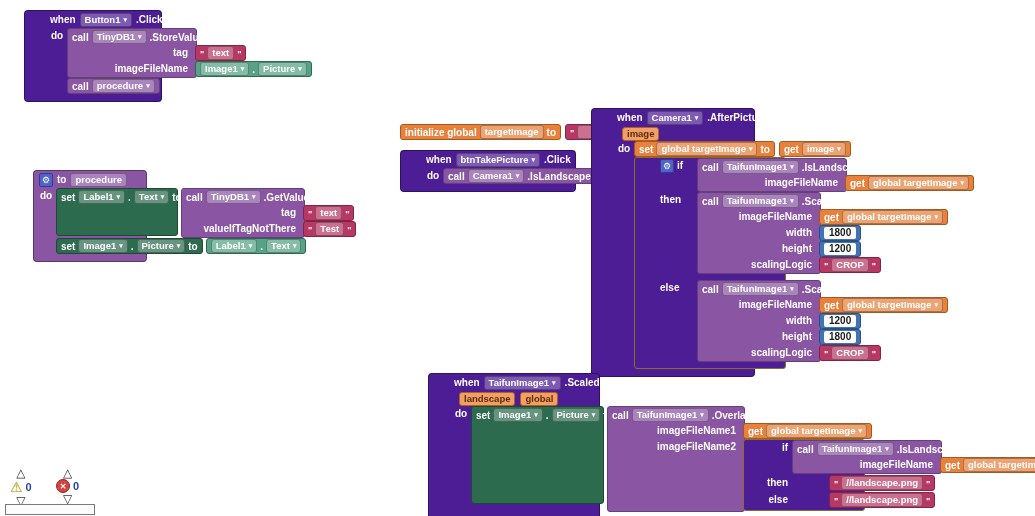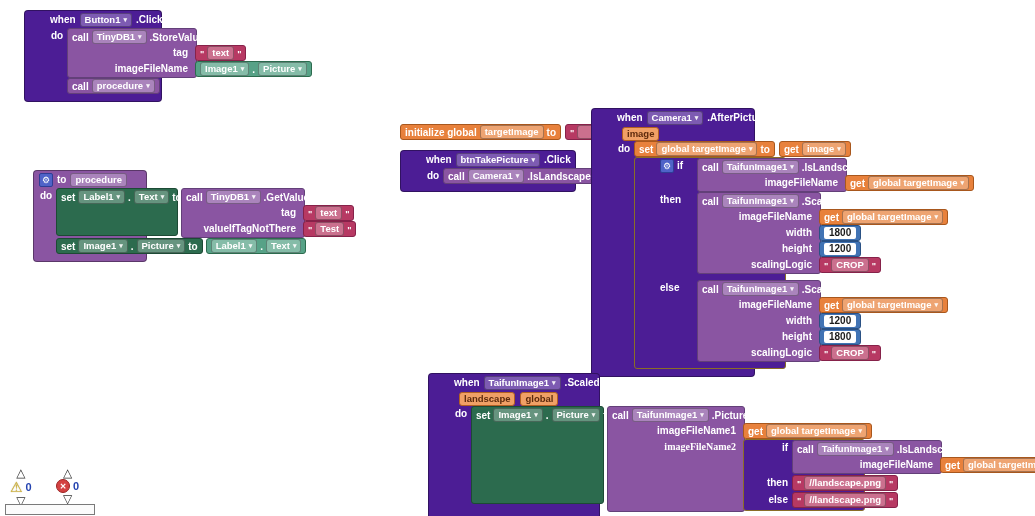--- a/index.html
+++ b/index.html
@@ -6,21 +6,21 @@
   #canvas{position:relative;width:1035px;height:516px;background:#ffffff;overflow:hidden;
           font-family:"Liberation Sans",sans-serif;font-size:10px;font-weight:bold;color:#fff;}
   
   .blk{position:relative;border-radius:3px;border:1px solid rgba(0,0,0,.4);white-space:nowrap;box-sizing:border-box;}
   .r{display:flex;align-items:center;height:16px;padding:0 4px;gap:3px;width:max-content;}
   .gold{background:#4c1d95;border-color:#8a6d26;padding-left:20px;}
   .purple{background:#8a55a2;border-color:#634079;}
   .dgreen{background:#2c6b4e;border-color:#1d4a35;}
   .lgreen{background:#57a287;border-color:#2c6b4e;}
   .orange{background:#e8813c;border-color:#a8571d;}
-  .magenta{background:#b73963;border-color:#86224a;}
+  .magenta{background:#b73963;border-color:#86224a;margin-left:37px;}
   .blue{background:#4173b4;border-color:#2a5184;}
   .pill{display:inline-flex;align-items:center;height:12px;line-height:12px;padding:0 4px;border-radius:3px;
         background:rgba(255,255,255,.28);border:1px solid rgba(0,0,0,.3);font-size:9.5px;text-align:right;}
   .dd::after{content:"▾";font-size:7px;margin-left:3px;opacity:.9;}
   .evt{position:absolute;border-radius:4px;border:1px solid rgba(0,0,0,.35);padding-bottom:7px;}
   .hdr{display:flex;align-items:center;height:17px;padding:0 5px;gap:4px;width:max-content;}
   .body{display:flex;width:max-content;align-items:flex-start;}
   .docol{width:22px;box-sizing:border-box;padding-left:6px;height:16px;line-height:16px;flex:0 0 22px;}
   .stack{display:flex;flex-direction:column;align-items:flex-start;}
   .m{display:block;}
@@ -330,31 +330,31 @@
             <span class="pill dd">Image1</span>
             <span>.</span>
             <span class="pill dd">Picture</span>
             <span>to</span>
           </div>
         </div>
         <div class="blk purple m" style="width:138px;min-height:98px;margin-left:3px;">
           <div class="inr">
             <span>call</span>
             <span class="pill dd">TaifunImage1</span>
-            <span>.Picture</span>
+            <span>.Overlay</span>
           </div>
           <div class="ar">
             <span class="alabel" style="width:124px;">imageFileName1</span>
             <span class="blk orange r val">
               <span>get</span>
               <span class="pill dd">global targetImage</span>
             </span>
           </div>
           <div class="ar">
-            <span class="alabel" style="width:124px;font-family:Liberation Serif, serif;">imageFileName2</span>
+            <span class="alabel" style="width:124px;">imageFileName2</span>
             <div class="blk gold ifb val" style="width:122px;padding-bottom:2px;">
               <div class="ifr">
                 <span class="ifcol" style="width:28px;justify-content:flex-end;padding-right:4px;">
                     <span>if</span>
                   </span>
                 <div class="blk purple m" style="width:150px;">
                   <div class="inr">
                     <span>call</span>
                     <span class="pill dd">TaifunImage1</span>
                     <span>.IsLandscape</span>

